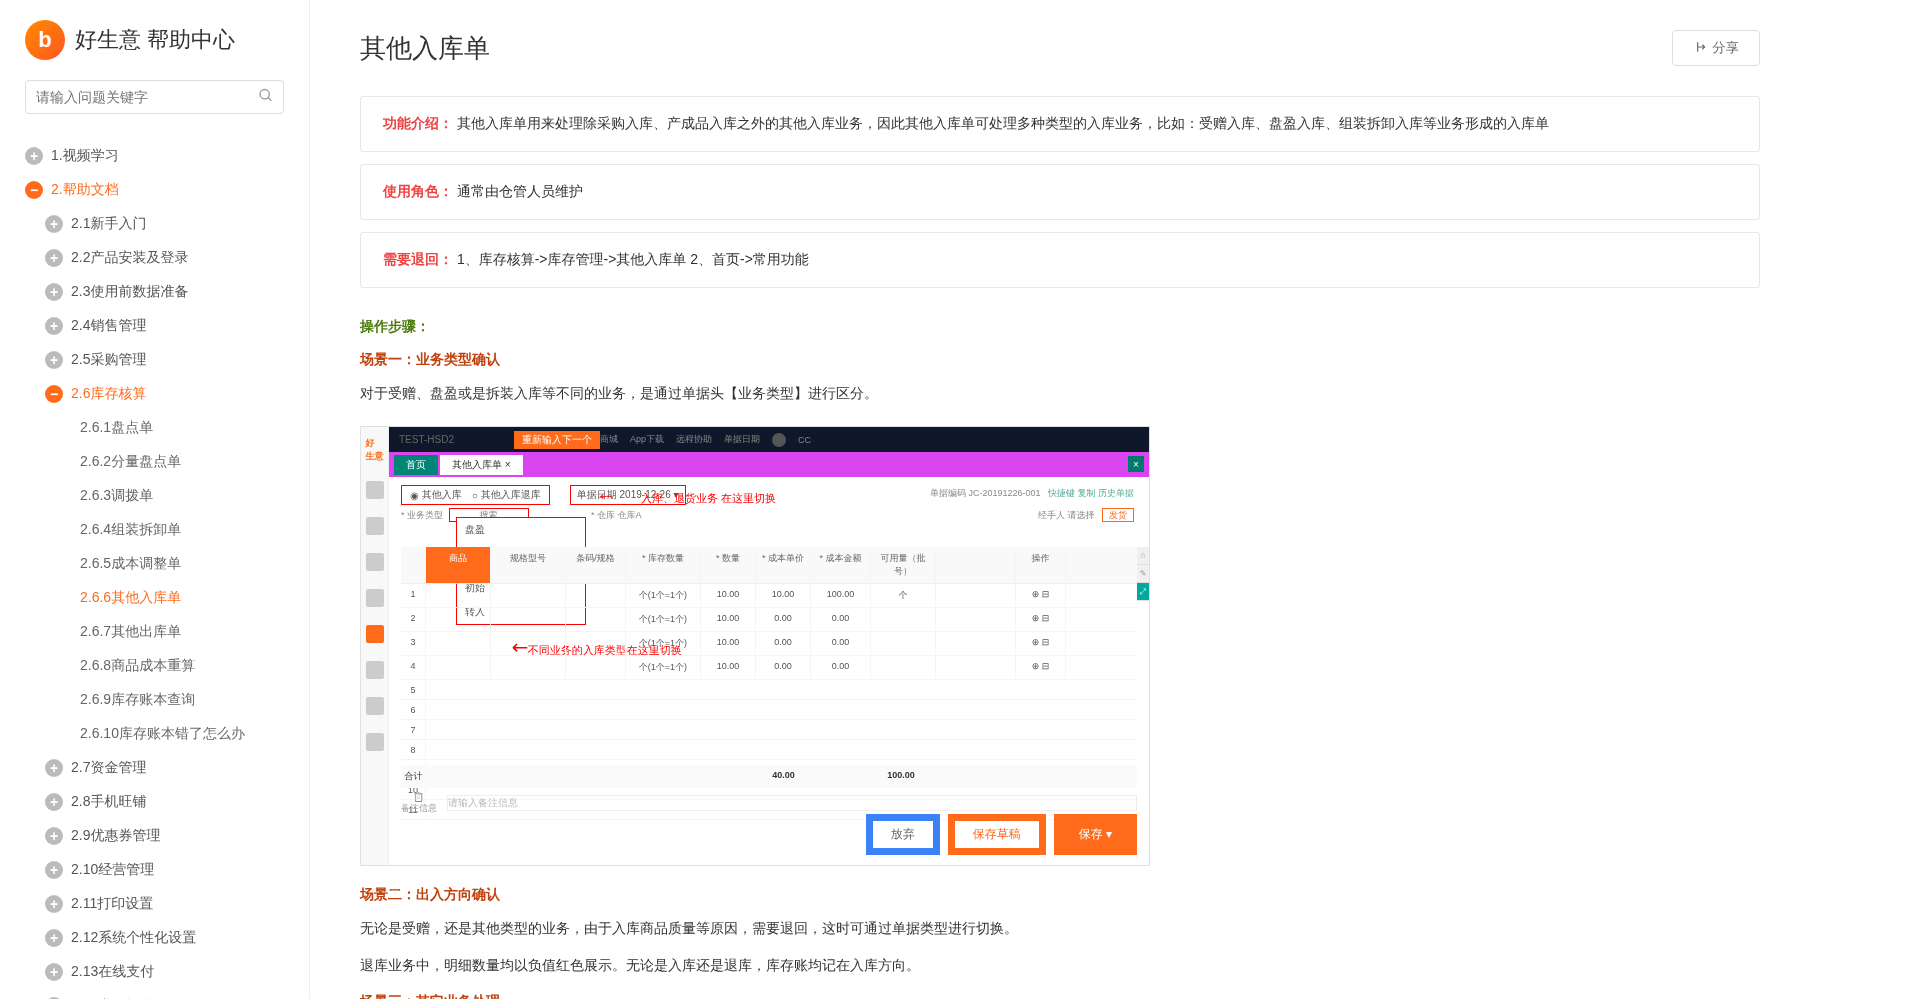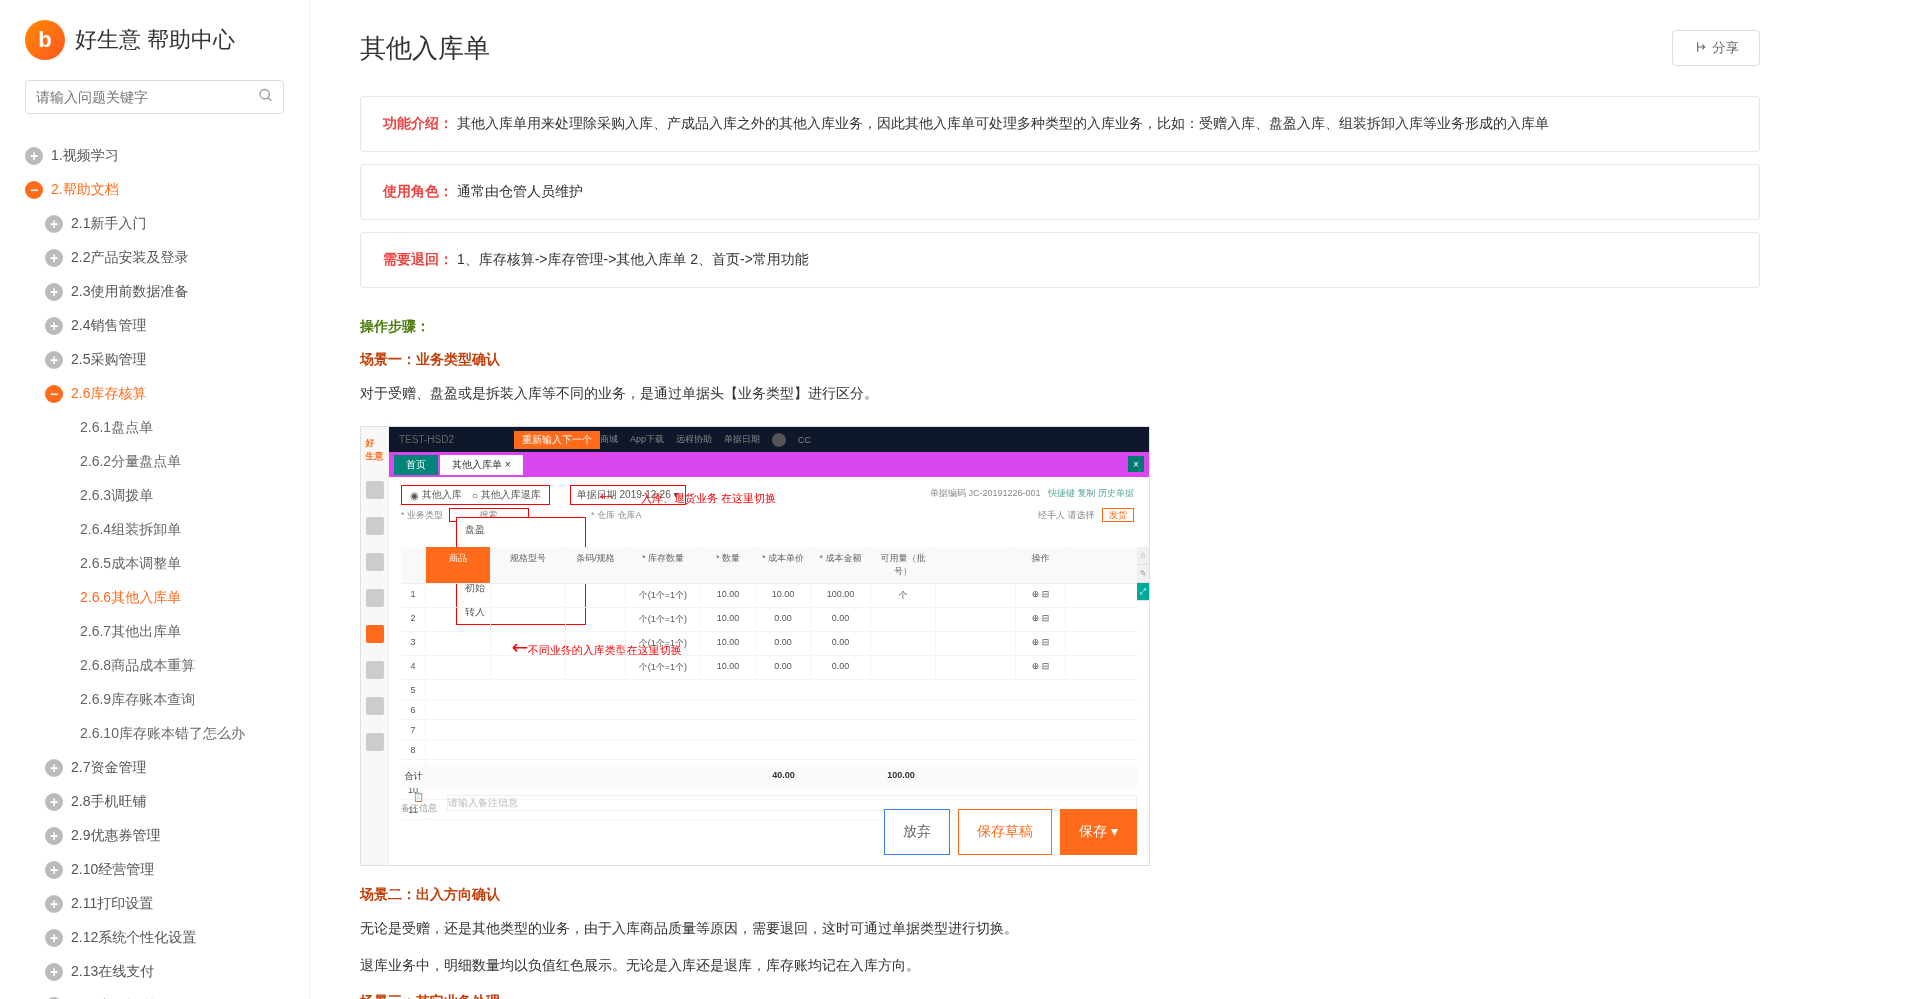--- a/index.html
+++ b/index.html
@@ -63,21 +63,21 @@
 .c-f{width:55px}
 .c-g{width:60px}
 .c-h{width:65px}
 .c-i{width:80px}
 .c-j{width:50px}
 .ss-total{position:absolute;left:40px;right:12px;top:338px;display:flex;font-size:9px;background:#fafafa;padding:5px 0}
 .ss-remark{position:absolute;left:40px;right:12px;top:365px;display:flex;align-items:center;gap:10px}
 .ss-remark-label{font-size:9px;color:#999;text-align:center;line-height:1.2}
 .ss-remark-input{flex:1;border:1px solid #eee;font-size:10px;color:#bbb}
 .ss-buttons{position:absolute;right:12px;bottom:10px;display:flex;gap:8px}
-.ss-btn{padding:13px 18px;font-size:14px;border:1px solid #3b82f6;background:#fff;color:#666}
+.ss-btn{padding:5px 18px;font-size:12px;border:7px solid #3b82f6;background:#fff;color:#666}
 .ss-btn.outline{border-color:#ff6b1a;color:#ff6b1a}
 .ss-btn.primary{background:#ff6b1a;color:#fff;border-color:#ff6b1a}
 .ss-right-tools{position:absolute;right:0;top:120px;width:12px;display:flex;flex-direction:column}
 .ss-tool{width:12px;height:18px;background:#f0f0f0;border-bottom:1px solid #e0e0e0;font-size:8px;display:flex;align-items:center;justify-content:center;color:#999}
 .ss-tool.active{background:#00a99d;color:#fff}
 .ss-anno2{position:absolute;left:150px;top:208px;color:red;font-size:11px}
 .ss-arrow{position:absolute;color:red;font-size:20px}
 .ss-top-right{font-size:9px;color:#888;display:flex;gap:12px;align-items:center}
 .ss-info-right{position:absolute;right:15px;top:60px;font-size:9px;color:#888}
 .ss-secondrow{position:absolute;left:40px;right:15px;top:82px;display:flex;justify-content:space-between;align-items:center;font-size:9px;color:#888}

